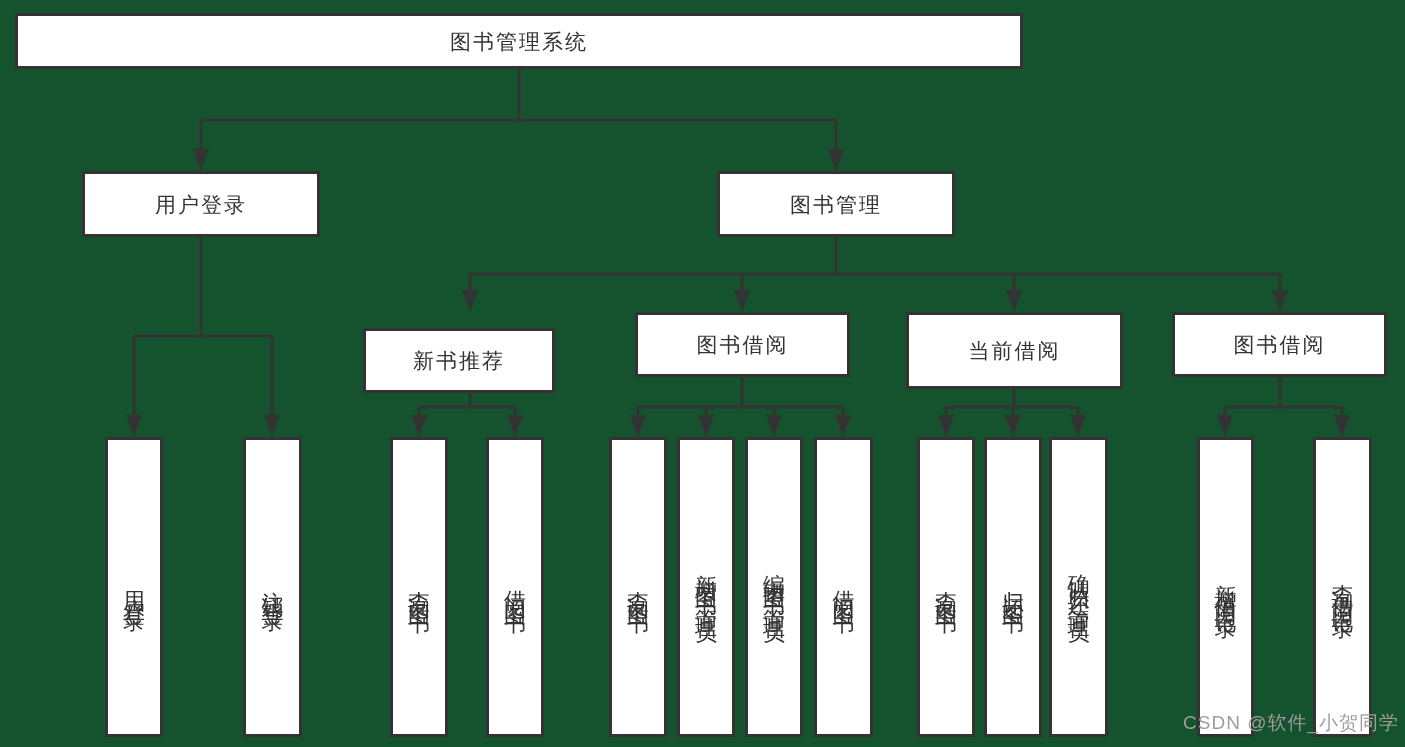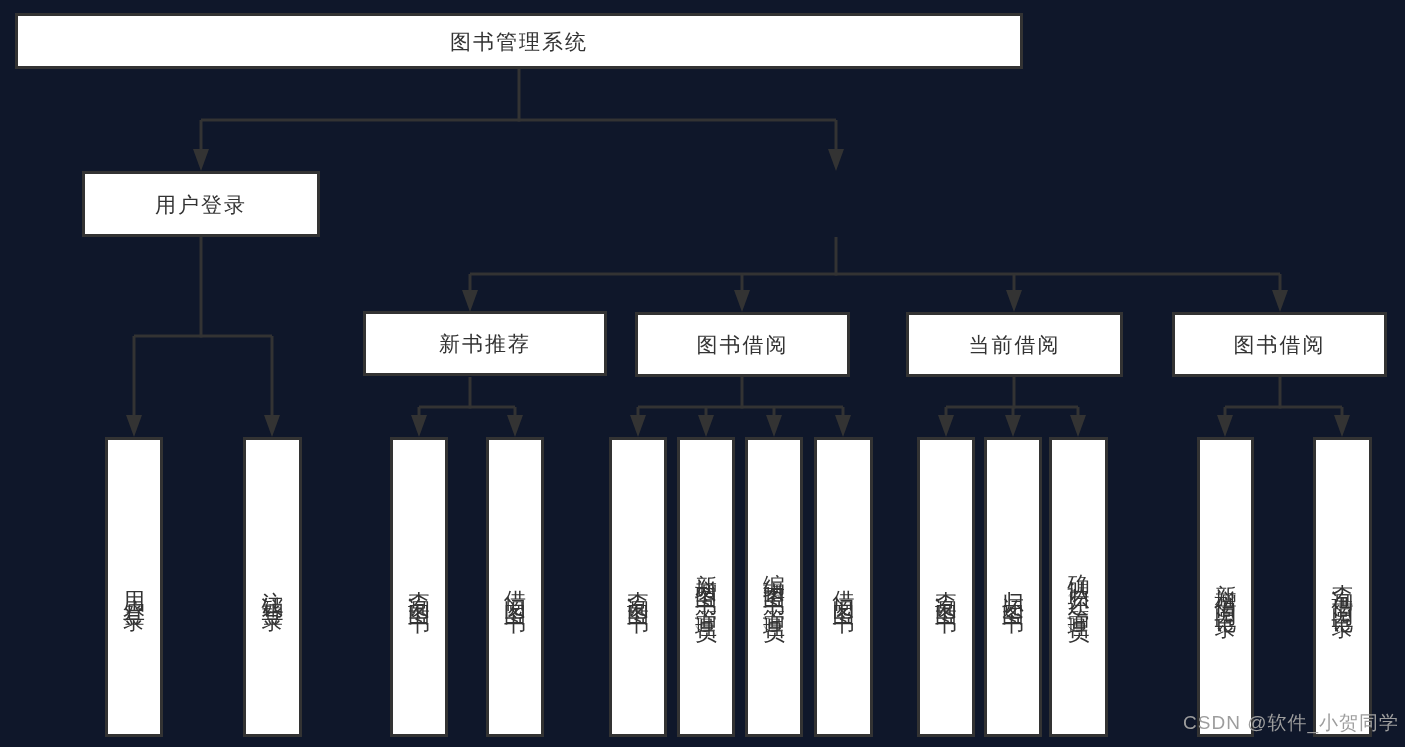--- a/index.html
+++ b/index.html
@@ -1,19 +1,19 @@
 <!DOCTYPE html>
 <html><head>
 <meta charset="utf-8">
 <style>
   html,body{margin:0;padding:0;background:#ffffff;}
   .canvas{
     position:relative;
     width:1405px;height:747px;
-    background:#0f172a;
+    background:#14532d;
     font-family:"Liberation Sans","DejaVu Sans",sans-serif;
     overflow:hidden;
   }
   .connectors{position:absolute;left:0;top:0;z-index:1;}
   .node{
     position:absolute;
     box-sizing:border-box;
     background:#ffffff;
     border:3px solid #333333;
     display:flex;align-items:center;justify-content:center;
@@ -111,28 +111,31 @@
       <polygon points="1334,415 1350,415 1342,437" stroke="none"></polygon>
   </svg>
 
   <div class="node h" style="left:15px;top:13px;width:1008px;height:56px">
     <span>图书管理系统</span>
   </div>
 
   <div class="node h" style="left:82px;top:171px;width:238px;height:66px">
     <span>用户登录</span>
   </div>
+  <div class="node h" style="left:717px;top:171px;width:238px;height:66px">
+    <span>图书管理</span>
+  </div>
 
-  <div class="node h" style="left:363px;top:311px;width:244px;height:65px">
+  <div class="node h" style="left:363px;top:328px;width:192px;height:65px">
     <span>新书推荐</span>
   </div>
   <div class="node h" style="left:635px;top:312px;width:215px;height:65px">
     <span>图书借阅</span>
   </div>
-  <div class="node h" style="left:906px;top:312px;width:217px;height:65px">
+  <div class="node h" style="left:906px;top:312px;width:217px;height:77px">
     <span>当前借阅</span>
   </div>
   <div class="node h" style="left:1172px;top:312px;width:215px;height:65px">
     <span>图书借阅</span>
   </div>
 
   <div class="node leaf" style="left:105px;top:437px;width:58px;height:300px">
     <span>用户登录</span>
   </div>
   <div class="node leaf" style="left:243px;top:437px;width:59px;height:300px">

